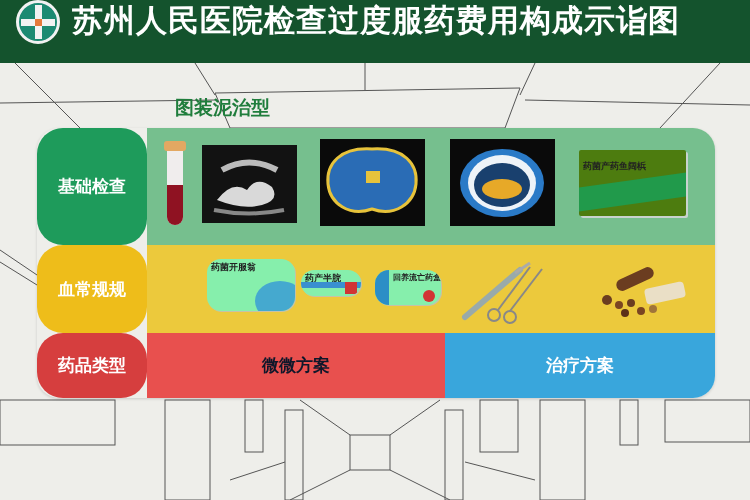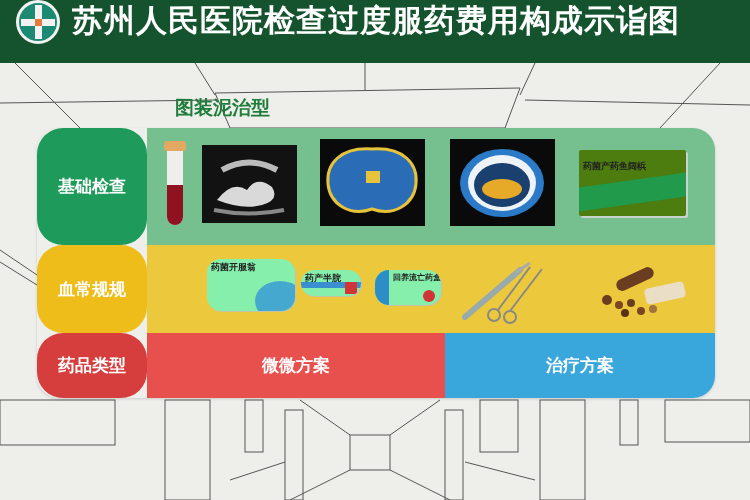--- a/index.html
+++ b/index.html
@@ -48,21 +48,21 @@
   }
   .row1 { top: 0; height: 117px; }
   .row1 .row-label { background: #1e9b5b; }
   .row1 .row-body { background: #76bf8e; flex: 1; position: relative; }
   .row2 { top: 117px; height: 88px; }
   .row2 .row-label { background: #eebd1a; }
   .row2 .row-body { background: #ecc93c; flex: 1; position: relative; }
   .row3 { top: 205px; height: 65px; }
   .row3 .row-label { background: #d63e3e; }
   .cell-red {
-    width: 298px; background: #e8504e; color: #ffffff; font-weight: bold; font-size: 17px;
+    width: 298px; background: #e8504e; color: #0f172a; font-weight: bold; font-size: 17px;
     display: flex; align-items: center; justify-content: center;
   }
   .cell-blue {
     flex: 1; background: #39a6dc; color: #fff; font-weight: bold; font-size: 17px;
     display: flex; align-items: center; justify-content: center; font-family: Liberation Serif, serif;
   }
   .item { position: absolute; }
 
   
   .tube { left: 17px; top: 13px; width: 22px; height: 84px; }

